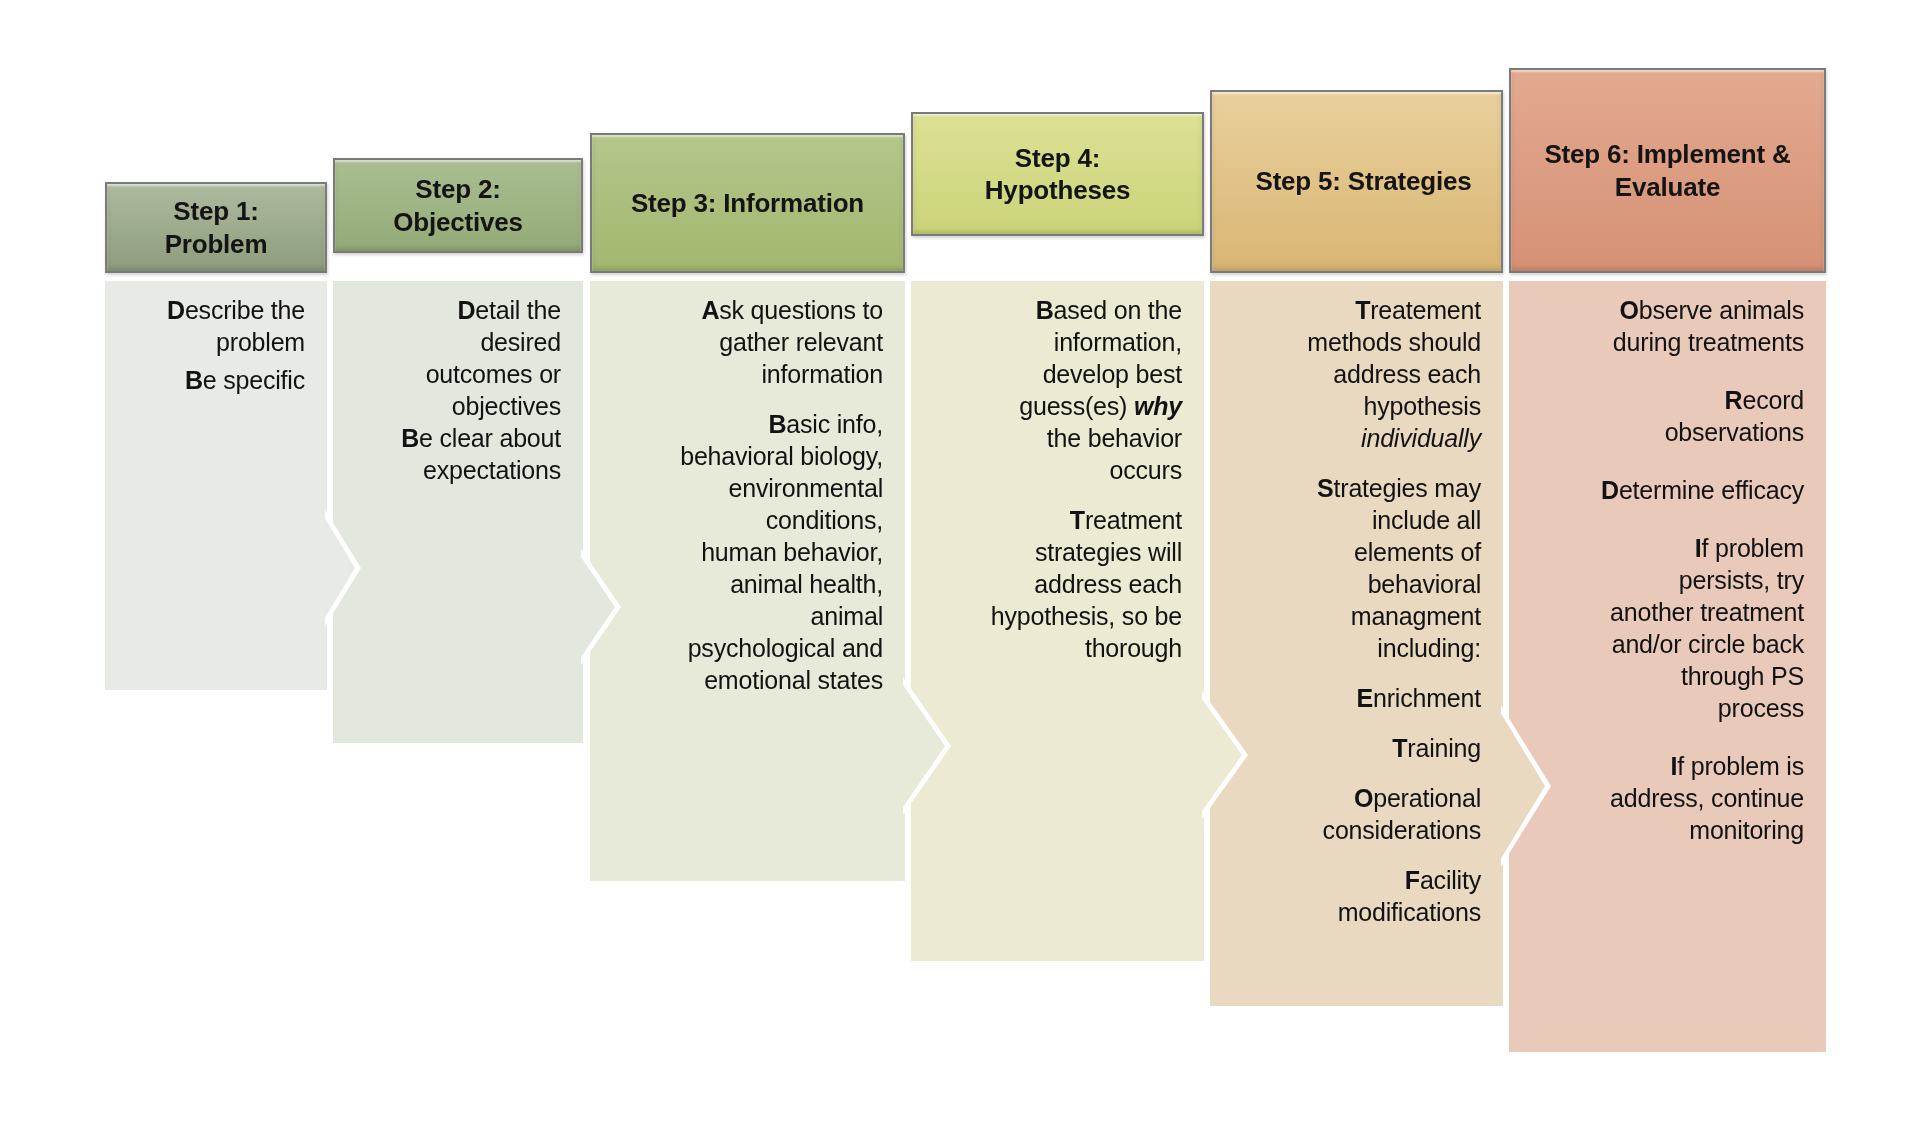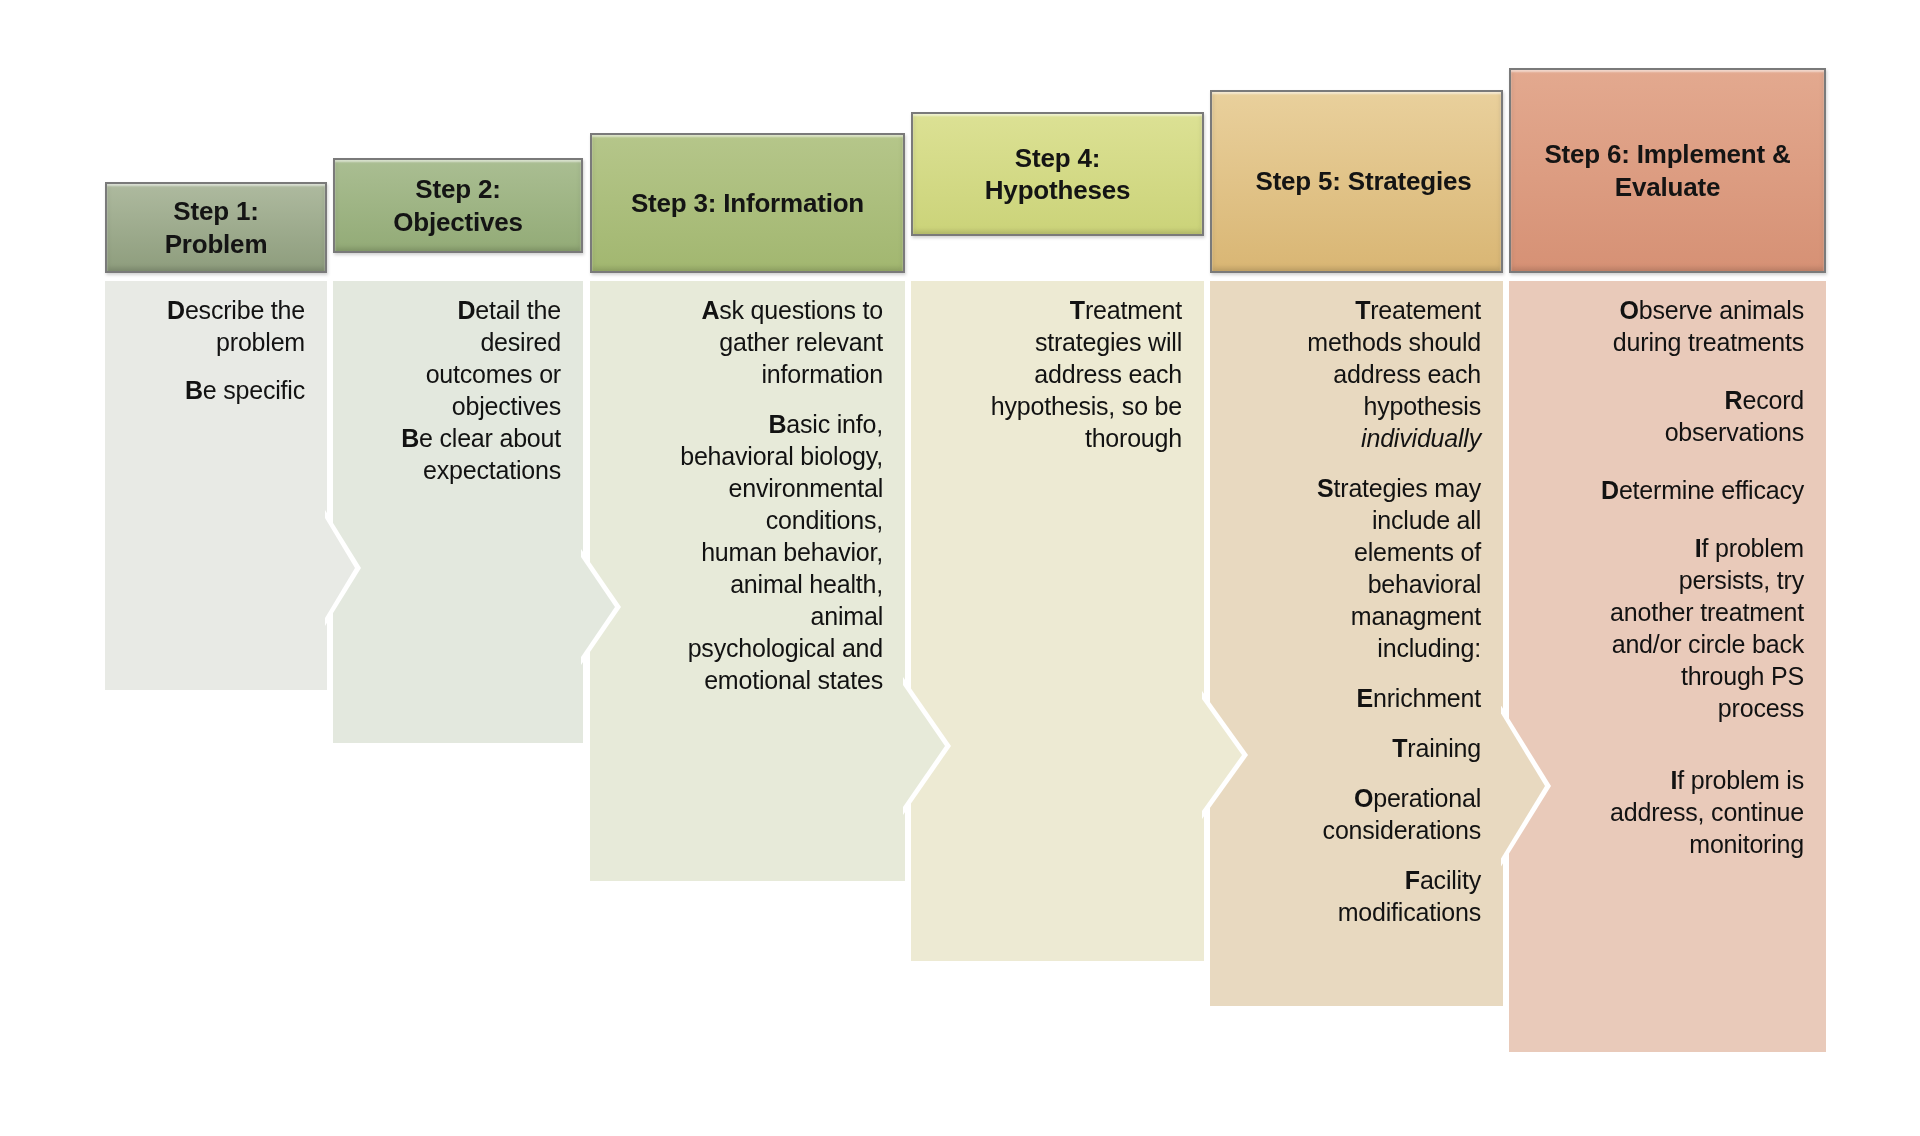--- a/index.html
+++ b/index.html
@@ -60,21 +60,21 @@
 </style>
 </head>
 <body>
 
 <div id="diagram">
     <section class="column" style="left: 105px; width: 222px; z-index: 30; text-decoration: underline;">
       <div class="step-header" style="top: 182px; height: 91px; background: linear-gradient(rgb(174, 186, 159), rgb(142, 157, 125)); border-color: rgb(122, 122, 122);">
         <span>Step 1:<br>Problem</span>
       </div>
       <div class="step-body" style="top: 281px; height: 409px; background: rgb(232, 234, 229);">
-        <p class="bullet" style="margin-bottom: 16px;"><span class="lead">D</span><span>escribe the
+        <p class="bullet" style="margin-bottom: 6px;"><span class="lead">D</span><span>escribe the
 problem</span></p>
         <p class="bullet" style="margin-bottom: 0px;"><span class="lead">B</span><span>e specific</span></p>
       </div>
       <div class="arrow-outline" style="left: 220px; top: 510px; width: 36px; height: 116px; z-index: 2;"></div>
       <div class="arrow-fill" style="left: 220px; top: 518px; width: 30px; height: 100px; background: rgb(232, 234, 229); z-index: 3;"></div>
     </section>
     <section class="column" style="left: 333px; width: 250px; z-index: 29;">
       <div class="step-header" style="top: 158px; height: 95px; background: linear-gradient(rgb(170, 190, 146), rgb(147, 171, 119)); border-color: rgb(122, 122, 122);">
         <span>Step 2:<br>Objectives</span>
       </div>
@@ -108,20 +108,26 @@
 emotional states</span></p>
       </div>
       <div class="arrow-outline" style="left: 313px; top: 677px; width: 48px; height: 138px; z-index: 2;"></div>
       <div class="arrow-fill" style="left: 313px; top: 685px; width: 42px; height: 122px; background: rgb(231, 234, 217); z-index: 3;"></div>
     </section>
     <section class="column" style="left: 911px; width: 293px; z-index: 27;">
       <div class="step-header" style="top: 112px; height: 124px; background: linear-gradient(rgb(220, 225, 148), rgb(203, 211, 121)); border-color: rgb(122, 122, 122);">
         <span>Step 4:<br>Hypotheses</span>
       </div>
       <div class="step-body" style="top: 281px; height: 680px; background: rgb(237, 234, 211);">
+        <p class="bullet" style="margin-bottom: 18px;"><span class="lead">B</span><span>ased on the
+information,
+develop best
+guess(es) </span><span class="bold italic">why</span><span>
+the behavior
+occurs</span></p>
         <p class="bullet" style="margin-bottom: 0px;"><span class="lead">T</span><span>reatment
 strategies will
 address each
 hypothesis, so be
 thorough</span></p>
       </div>
       <div class="arrow-outline" style="left: 291px; top: 691px; width: 46px; height: 128px; z-index: 2;"></div>
       <div class="arrow-fill" style="left: 291px; top: 699px; width: 40px; height: 112px; background: rgb(237, 234, 211); z-index: 3;"></div>
     </section>
     <section class="column" style="left: 1210px; width: 293px; z-index: 26;">
@@ -153,21 +159,21 @@
     <section class="column" style="left: 1509px; width: 317px; z-index: 25;">
       <div class="step-header" style="top: 68px; height: 205px; background: linear-gradient(rgb(227, 169, 143), rgb(214, 145, 117)); border-color: rgb(122, 122, 122);">
         <span>Step 6: Implement &amp;<br>Evaluate</span>
       </div>
       <div class="step-body" style="top: 281px; height: 771px; background: rgb(233, 202, 186);">
         <p class="bullet" style="margin-bottom: 26px;"><span class="lead">O</span><span>bserve animals
 during treatments</span></p>
         <p class="bullet" style="margin-bottom: 26px;"><span class="lead">R</span><span>ecord
 observations</span></p>
         <p class="bullet" style="margin-bottom: 26px;"><span class="lead">D</span><span>etermine efficacy</span></p>
-        <p class="bullet" style="margin-bottom: 40px;"><span class="lead">I</span><span>f problem
+        <p class="bullet" style="margin-bottom: 26px;"><span class="lead">I</span><span>f problem
 persists, try
 another treatment
 and/or circle back
 through PS
 process</span></p>
         <p class="bullet" style="margin-bottom: 0px;"><span class="lead">I</span><span>f problem is
 address, continue
 monitoring</span></p>
       </div>
     </section>

